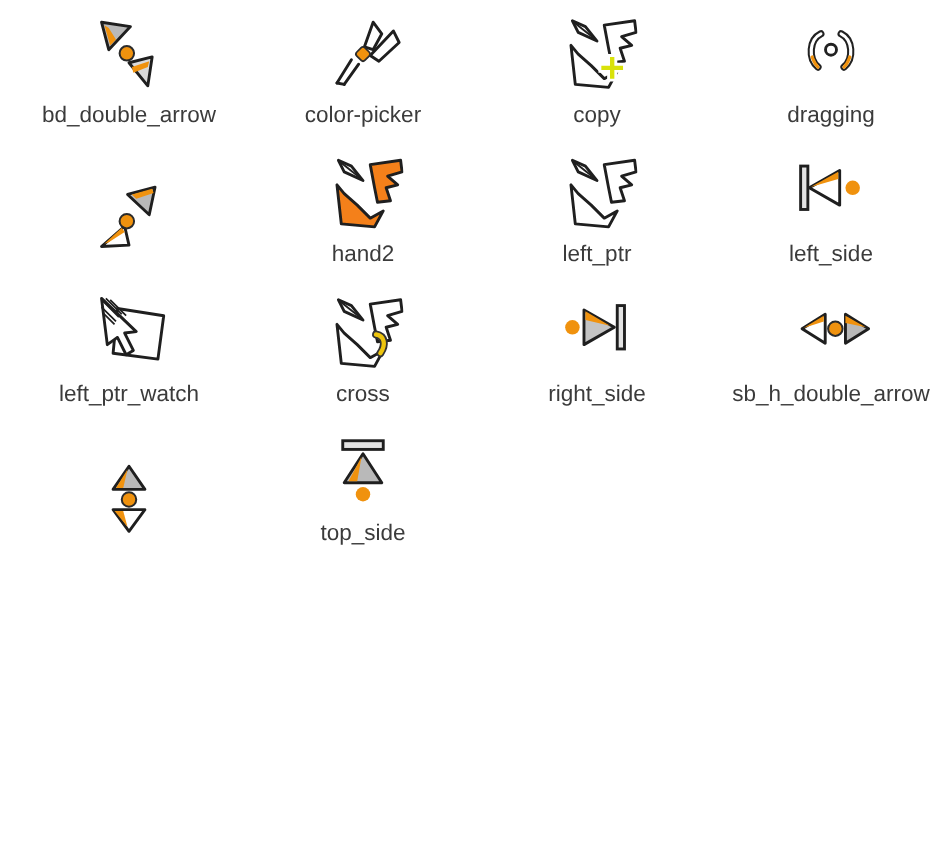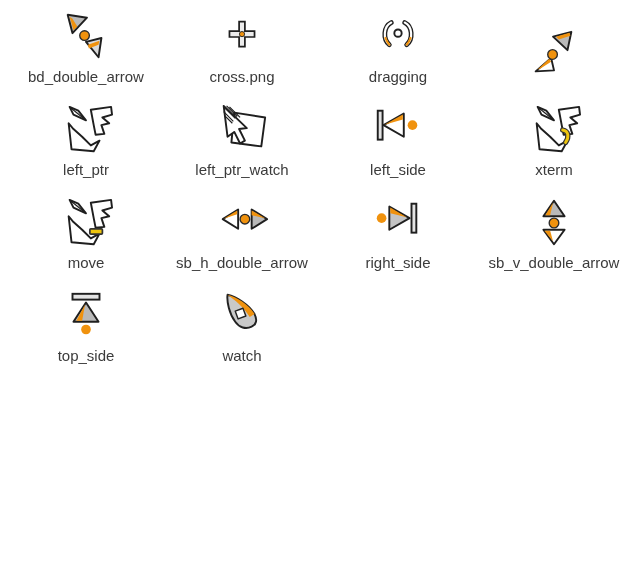--- a/index.html
+++ b/index.html
@@ -47,31 +47,47 @@
         <polygon points="11,7 15,21 19,17 14,9" fill="#f0920e"></polygon>
         <polygon points="30,36 42,32 41,36 31,40" fill="#f0920e"></polygon>
         <circle cx="26.5" cy="26.5" r="5" fill="#f0920e" stroke="#2b2b2b" stroke-width="1.4"></circle>
       </svg>
     </div>
     <div class="label">bd_double_arrow</div>
   </div>
 
 
 
-
-
-  <div class="cell">
-    <div class="icon">
-      <svg viewBox="0 0 56 56" width="54" height="54">
-        <path d="M25,12 h6 v10 h10 v6 h-10 v10 h-6 v-10 h-10 v-6 h10 Z" fill="#ececec" stroke="#1f1f1f" stroke-width="1.8"></path>
-        <circle cx="28" cy="25" r="2.7" fill="#f0920e" stroke="#2b2b2b" stroke-width="1"></circle>
-      </svg>
-    </div>
-    <div class="label">cross.png</div>
-  </div>
+  <div class="cell">
+    <div class="icon">
+      <svg viewBox="0 0 56 56" width="54" height="54">
+        <g fill="none" stroke="#1f1f1f" stroke-width="2" stroke-linejoin="round" stroke-linecap="round">
+          <path d="M10,47 L20,31"></path>
+          <path d="M15,48 L25,34"></path>
+          <path d="M10,47 L15,48"></path>
+          <path d="M29,22 L35,5 L41,13 L35,24 Z" fill="#ffffff"></path>
+          <path d="M33,28 L49,11 L53,19 L39,32 Z" fill="#ffffff"></path>
+        </g>
+        <rect x="24" y="23" width="8" height="8" rx="2" fill="#f0920e" stroke="#2b2b2b" stroke-width="1.2" transform="rotate(45 28 27)"></rect>
+      </svg>
+    </div>
+    <div class="label">color-picker</div>
+  </div>
+
+  <div class="cell">
+    <div class="icon">
+      <svg viewBox="0 0 56 56" width="54" height="54">
+        <use href="#sk-body" fill="#ffffff"></use>
+        <use href="#sk-dart"></use>
+        <path d="M36,28 h5 v6 h6 v5 h-6 v6 h-5 v-6 h-6 v-5 h6 Z" fill="#d9e20a" stroke="#ffffff" stroke-width="2"></path>
+      </svg>
+    </div>
+    <div class="label">copy</div>
+  </div>
+
 
   <div class="cell">
     <div class="icon">
       <svg viewBox="0 0 56 56" width="54" height="54">
         <g fill="none" stroke-linecap="round">
           <path d="M21,13 C13,17 12,30 19,36" stroke="#222222" stroke-width="5"></path>
           <path d="M21,13 C13,17 12,30 19,36" stroke="#ffffff" stroke-width="2.2"></path>
           <path d="M15,29 C16,32 17.5,34.5 19,36" stroke="#f0920e" stroke-width="2.2"></path>
           <path d="M35,13 C43,17 44,30 37,36" stroke="#222222" stroke-width="5"></path>
           <path d="M35,13 C43,17 44,30 37,36" stroke="#ffffff" stroke-width="2.2"></path>
@@ -90,133 +106,121 @@
           <polygon points="46,5 27,10 42,24" fill="#b9b9b9"></polygon>
           <polygon points="9,46 25,32 28,45" fill="#ffffff"></polygon>
         </g>
         <polygon points="44,6 30,10 33,13 45,9" fill="#f0920e"></polygon>
         <polygon points="11,44 23,33 25,36 14,43" fill="#f0920e"></polygon>
         <circle cx="26.5" cy="28.5" r="5" fill="#f0920e" stroke="#2b2b2b" stroke-width="1.4"></circle>
       </svg>
     </div>
   </div>
 
+  <div class="cell">
+    <div class="icon">
+      <svg viewBox="0 0 56 56" width="54" height="54">
+        <use href="#sk-body" fill="#f4801a"></use>
+        <use href="#sk-dart"></use>
+      </svg>
+    </div>
+    <div class="label">hand2</div>
+  </div>
 
   <div class="cell">
     <div class="icon">
       <svg viewBox="0 0 56 56" width="54" height="54">
         <use href="#sk-body" fill="#ffffff"></use>
         <use href="#sk-dart"></use>
       </svg>
     </div>
     <div class="label">left_ptr</div>
-  </div>
-
-  <div class="cell">
-    <div class="icon">
-      <svg viewBox="0 0 56 56" width="54" height="54">
-        <polygon points="20,10 52,15 48,45 17,41" fill="#ffffff" stroke="#1f1f1f" stroke-width="2" stroke-linejoin="round"></polygon>
-        <path d="M9,3 L33,26 L25,27 L31,39 L26,42 L20,30 L13,35 Z" fill="#ffffff" stroke="#1f1f1f" stroke-width="2" stroke-linejoin="round"></path>
-        <path d="M10,5 L21,16 M12,3 L23,14 M9,9 L19,19 M15,4 L26,15 M10,13 L18,21" stroke="#1f1f1f" stroke-width="1.2" fill="none"></path>
-      </svg>
-    </div>
-    <div class="label">left_ptr_watch</div>
   </div>
 
   <div class="cell">
     <div class="icon">
       <svg viewBox="0 0 56 56" width="54" height="54">
         <rect x="7" y="8" width="5" height="30" fill="#e3e3e3" stroke="#1f1f1f" stroke-width="2"></rect>
         <polygon points="13,23 34,11 34,35" fill="#ffffff" stroke="#1f1f1f" stroke-width="2" stroke-linejoin="round"></polygon>
         <polygon points="14,22.5 33,12 33,17" fill="#f0920e"></polygon>
         <circle cx="43" cy="23" r="5" fill="#f0920e"></circle>
       </svg>
     </div>
     <div class="label">left_side</div>
   </div>
 
   <div class="cell">
     <div class="icon">
       <svg viewBox="0 0 56 56" width="54" height="54">
+        <polygon points="20,10 52,15 48,45 17,41" fill="#ffffff" stroke="#1f1f1f" stroke-width="2" stroke-linejoin="round"></polygon>
+        <path d="M9,3 L33,26 L25,27 L31,39 L26,42 L20,30 L13,35 Z" fill="#ffffff" stroke="#1f1f1f" stroke-width="2" stroke-linejoin="round"></path>
+        <path d="M10,5 L21,16 M12,3 L23,14 M9,9 L19,19 M15,4 L26,15 M10,13 L18,21" stroke="#1f1f1f" stroke-width="1.2" fill="none"></path>
+      </svg>
+    </div>
+    <div class="label">left_ptr_watch</div>
+  </div>
+
+  <div class="cell">
+    <div class="icon">
+      <svg viewBox="0 0 56 56" width="54" height="54">
         <use href="#sk-body" fill="#ffffff"></use>
         <use href="#sk-dart"></use>
         <path d="M37,28 C43,29 44,35 40,41" stroke="#333333" stroke-width="5.5" fill="none" stroke-linecap="round"></path>
         <path d="M37,28 C43,29 44,35 40,41" stroke="#eec50e" stroke-width="3" fill="none" stroke-linecap="round"></path>
       </svg>
     </div>
-    <div class="label">xterm</div>
-  </div>
-
-  <div class="cell">
-    <div class="icon">
-      <svg viewBox="0 0 56 56" width="54" height="54">
-        <use href="#sk-body" fill="#ffffff"></use>
-        <use href="#sk-dart"></use>
-        <rect x="32" y="34" width="13" height="5.5" rx="1" fill="#eec50e" stroke="#333333" stroke-width="1.8"></rect>
-      </svg>
-    </div>
-    <div class="label">move</div>
-  </div>
-
+    <div class="label">cross</div>
+  </div>
+
+
+
+  <div class="cell">
+    <div class="icon">
+      <svg viewBox="0 0 56 56" width="54" height="54">
+        <circle cx="11" cy="23" r="5" fill="#f0920e"></circle>
+        <polygon points="40,23 19,11 19,35" fill="#c4c4c4" stroke="#1f1f1f" stroke-width="2" stroke-linejoin="round"></polygon>
+        <polygon points="20,12 37,22 20,18" fill="#f0920e"></polygon>
+        <rect x="42" y="8" width="5" height="30" fill="#e3e3e3" stroke="#1f1f1f" stroke-width="2"></rect>
+      </svg>
+    </div>
+    <div class="label">right_side</div>
+  </div>
 
   <div class="cell">
     <div class="icon">
       <svg viewBox="0 0 56 56" width="54" height="54">
         <polygon points="8,24 24,14 24,34" fill="#ffffff" stroke="#1f1f1f" stroke-width="2" stroke-linejoin="round"></polygon>
         <polygon points="9,23.5 23,15 23,19" fill="#f0920e"></polygon>
         <circle cx="31" cy="24" r="5" fill="#f0920e" stroke="#2b2b2b" stroke-width="1.4"></circle>
         <polygon points="54,24 38,14 38,34" fill="#b9b9b9" stroke="#1f1f1f" stroke-width="2" stroke-linejoin="round"></polygon>
         <polygon points="38,15 52,23 38,20" fill="#f0920e"></polygon>
       </svg>
     </div>
     <div class="label">sb_h_double_arrow</div>
   </div>
 
   <div class="cell">
     <div class="icon">
       <svg viewBox="0 0 56 56" width="54" height="54">
-        <circle cx="11" cy="23" r="5" fill="#f0920e"></circle>
-        <polygon points="40,23 19,11 19,35" fill="#c4c4c4" stroke="#1f1f1f" stroke-width="2" stroke-linejoin="round"></polygon>
-        <polygon points="20,12 37,22 20,18" fill="#f0920e"></polygon>
-        <rect x="42" y="8" width="5" height="30" fill="#e3e3e3" stroke="#1f1f1f" stroke-width="2"></rect>
-      </svg>
-    </div>
-    <div class="label">right_side</div>
-  </div>
-
-  <div class="cell">
-    <div class="icon">
-      <svg viewBox="0 0 56 56" width="54" height="54">
         <polygon points="28,5 39,21 17,21" fill="#b9b9b9" stroke="#1f1f1f" stroke-width="2" stroke-linejoin="round"></polygon>
         <polygon points="27,7 19,20 24,20" fill="#f0920e"></polygon>
         <circle cx="28" cy="28" r="5" fill="#f0920e" stroke="#2b2b2b" stroke-width="1.4"></circle>
         <polygon points="28,50 17,35 39,35" fill="#ffffff" stroke="#1f1f1f" stroke-width="2" stroke-linejoin="round"></polygon>
         <polygon points="18,36 24,36 27,47" fill="#f0920e"></polygon>
       </svg>
     </div>
-    <div class="label">sb_v_double_arrow</div>
   </div>
 
   <div class="cell">
     <div class="icon">
       <svg viewBox="0 0 56 56" width="54" height="54">
         <rect x="14" y="5" width="28" height="6" fill="#e3e3e3" stroke="#1f1f1f" stroke-width="2"></rect>
         <polygon points="28,14 41,34 15,34" fill="#b9b9b9" stroke="#1f1f1f" stroke-width="2" stroke-linejoin="round"></polygon>
         <polygon points="27,16 18,33 24,33" fill="#f0920e"></polygon>
         <circle cx="28" cy="42" r="5" fill="#f0920e"></circle>
       </svg>
     </div>
     <div class="label">top_side</div>
   </div>
 
-  <div class="cell">
-    <div class="icon">
-      <svg viewBox="0 0 56 56" width="54" height="54">
-        <path d="M13,6 C22,8 35,16 41,26 C44,32 43,37 38,39 C32,42 25,40 21,34 C15,26 12,13 13,6 Z" fill="#c9c9c9" stroke="#222222" stroke-width="2" stroke-linejoin="round"></path>
-        <path d="M13,6 C22,8 35,16 41,26 L36,29 C30,19 20,11 13,6 Z" fill="#f0920e"></path>
-        <polygon points="21,23 29,20 32,28 24,31" fill="#ffffff" stroke="#222222" stroke-width="1.5" stroke-linejoin="round"></polygon>
-      </svg>
-    </div>
-    <div class="label">watch</div>
-  </div>
 
 
 </div>
 
 </body></html>

